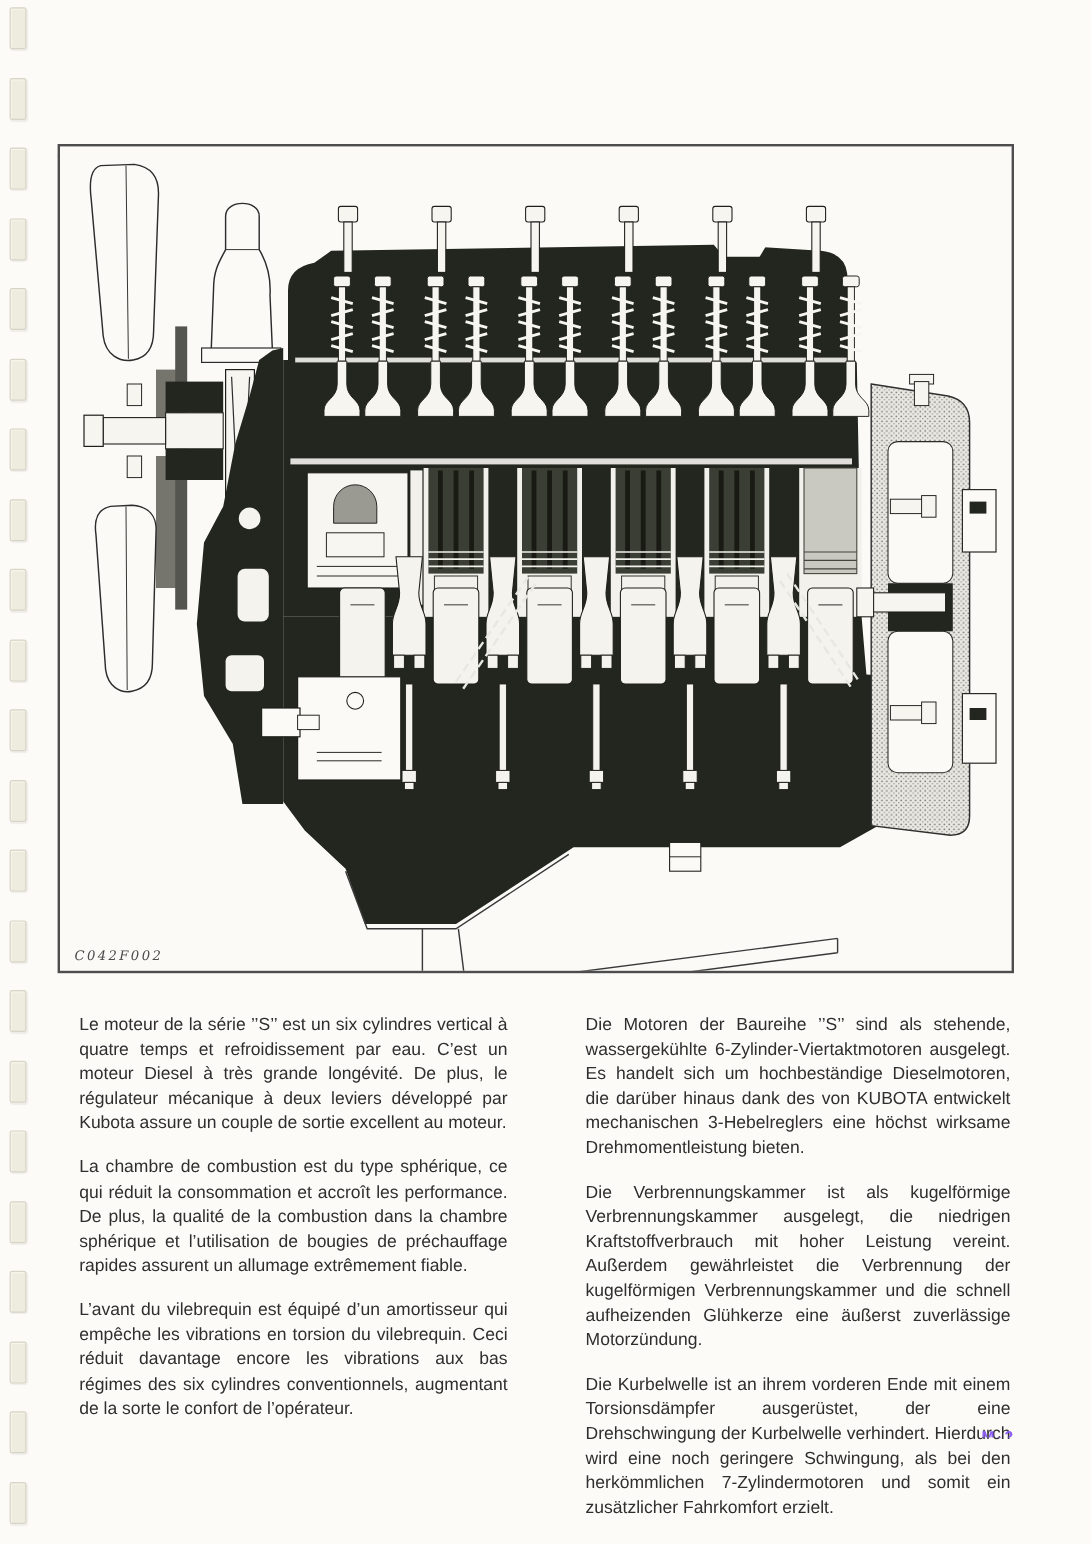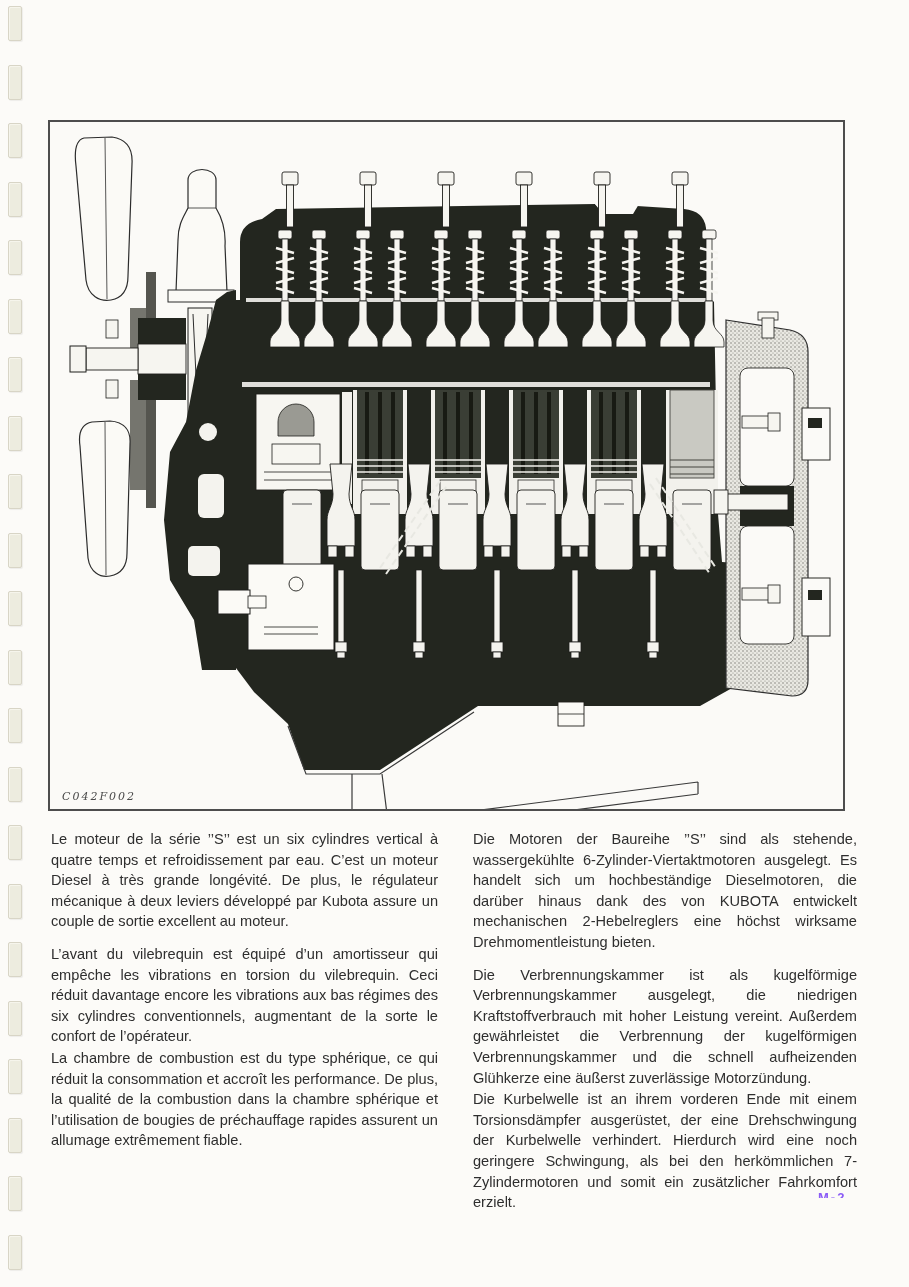--- a/index.html
+++ b/index.html
@@ -35,21 +35,21 @@
     font-size:11px;letter-spacing:2px;color:#4a4a4a;
   }
   
   .col{
     position:absolute;top:828px;
     font-size:14.6px;line-height:20.6px;color:#2e2e2e;
     text-align:justify;
   }
   #col-fr{left:50px;width:389px;}
   #col-de{left:472px;width:386px;}
-  .col p{margin:1px;}
+  .col p{margin:16px;}
   .col p.gap-after{margin-bottom:12px;}
   
   #page-number{
     position:absolute;left:818px;top:1190px;width:44px;height:8px;
     overflow:hidden;font-weight:700;font-size:13px;color:#8b5cf6;
     letter-spacing:2px;
   }
 </style>
 </head>
 <body>
@@ -273,23 +273,23 @@
       <rect x="198" y="474" width="18" height="12" fill="#fbfaf6" stroke="#1f1f1c" stroke-width="0.8"></rect>
       <circle cx="246" cy="462" r="7" fill="#fbfaf6" stroke="#1f1f1c" stroke-width="0.9"></circle>
       <path d="M214,505 L268,505 M214,512 L268,512" stroke="#1f1f1c" stroke-width="0.8"></path>
     </g>
   </svg>
   <div id="figure-caption">C042F002</div>
 </div>
 
 <div class="col" id="col-fr">
   <p class="gap-after">Le moteur de la série ’’S’’ est un six cylindres vertical à quatre temps et refroidissement par eau. C’est un moteur Diesel à très grande longévité. De plus, le régulateur mécanique à deux leviers développé par Kubota assure un couple de sortie excellent au moteur.</p>
+  <p>La chambre de combustion est du type sphérique, ce qui réduit la consommation et accroît les performance. De plus, la qualité de la combustion dans la chambre sphérique et l’utilisation de bougies de préchauffage rapides assurent un allumage extrêmement fiable.</p>
   <p>L’avant du vilebrequin est équipé d’un amortisseur qui empêche les vibrations en torsion du vilebrequin. Ceci réduit davantage encore les vibrations aux bas régimes des six cylindres conventionnels, augmentant de la sorte le confort de l’opérateur.</p>
-  <p>La chambre de combustion est du type sphérique, ce qui réduit la consommation et accroît les performance. De plus, la qualité de la combustion dans la chambre sphérique et l’utilisation de bougies de préchauffage rapides assurent un allumage extrêmement fiable.</p>
 </div>
 
 <div class="col" id="col-de">
-  <p class="gap-after">Die Motoren der Baureihe ’’S’’ sind als stehende, wassergekühlte 6-Zylinder-Viertaktmotoren ausgelegt. Es handelt sich um hochbeständige Dieselmotoren, die darüber hinaus dank des von KUBOTA entwickelt mechanischen 2-Hebelreglers eine höchst wirksame Drehmomentleistung bieten.</p>
+  <p class="gap-after">Die Motoren der Baureihe ’’S’’ sind als stehende, wassergekühlte 6-Zylinder-Viertaktmotoren ausgelegt. Es handelt sich um hochbeständige Dieselmotoren, die darüber hinaus dank des von KUBOTA entwickelt mechanischen 3-Hebelreglers eine höchst wirksame Drehmomentleistung bieten.</p>
   <p>Die Verbrennungskammer ist als kugelförmige Verbrennungskammer ausgelegt, die niedrigen Kraftstoffverbrauch mit hoher Leistung vereint. Außerdem gewährleistet die Verbrennung der kugelförmigen Verbrennungskammer und die schnell aufheizenden Glühkerze eine äußerst zuverlässige Motorzündung.</p>
   <p>Die Kurbelwelle ist an ihrem vorderen Ende mit einem Torsionsdämpfer ausgerüstet, der eine Drehschwingung der Kurbelwelle verhindert. Hierdurch wird eine noch geringere Schwingung, als bei den herkömmlichen 7-Zylindermotoren und somit ein zusätzlicher Fahrkomfort erzielt.</p>
 </div>
 
 <div id="page-number">M-2</div>
 
 </body></html>

